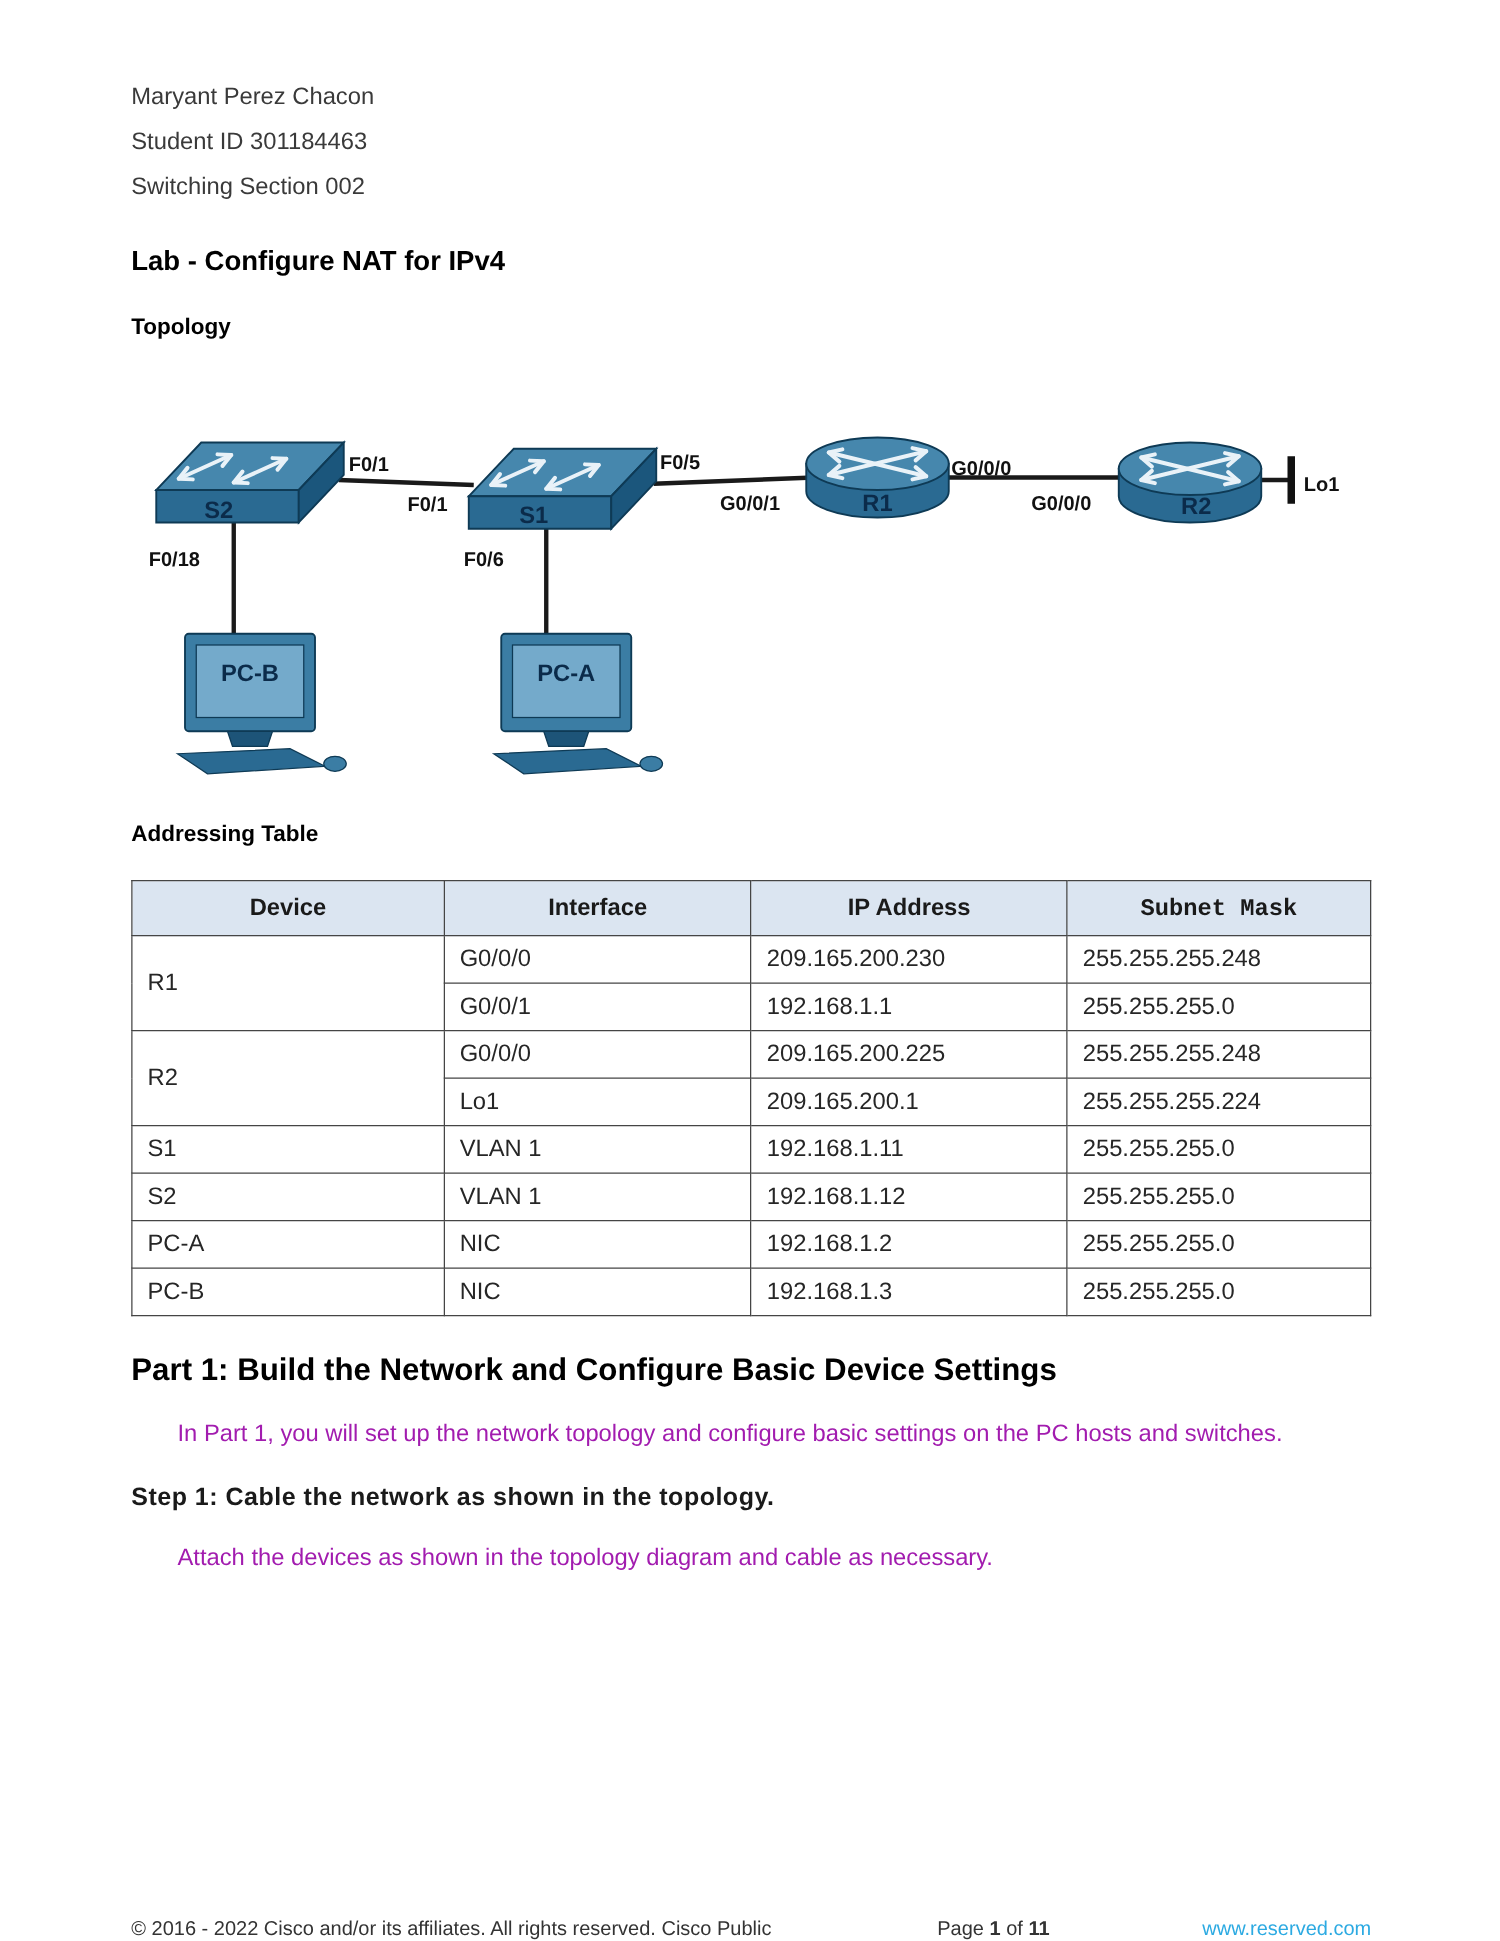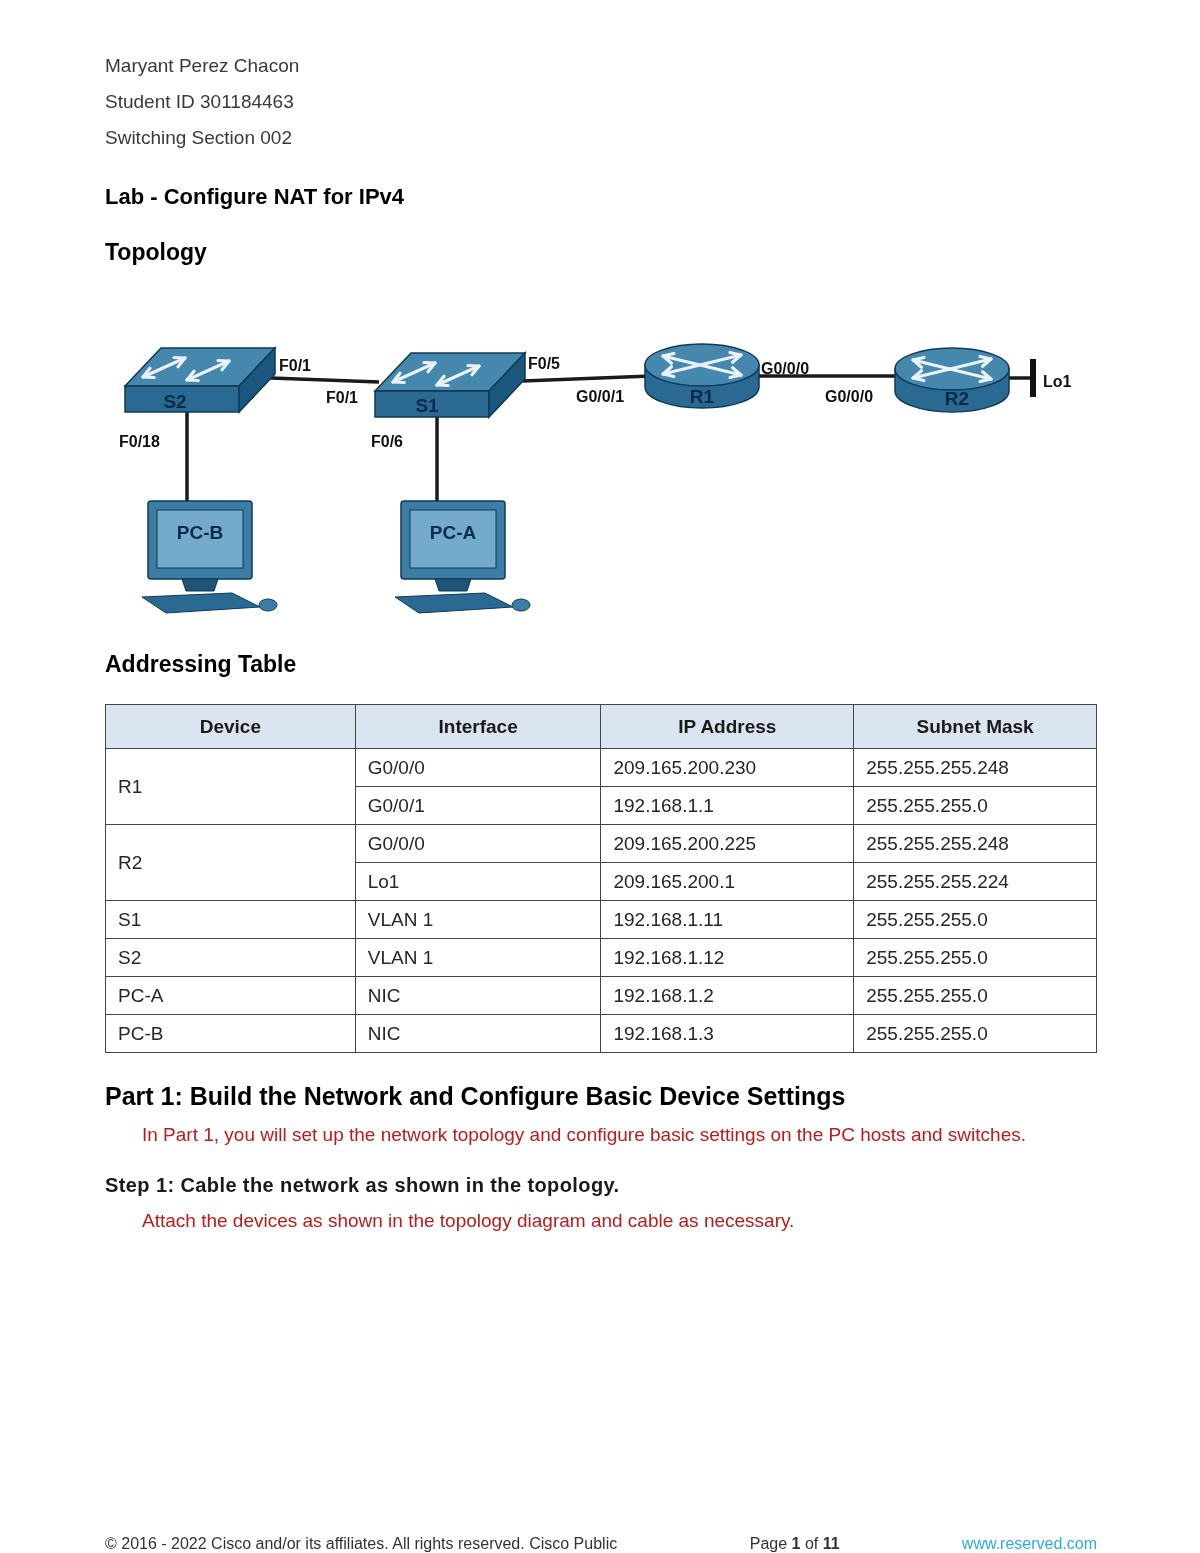--- a/index.html
+++ b/index.html
@@ -2,48 +2,48 @@
 <html><head>
 <meta charset="utf-8">
 <style>
   * { box-sizing: border-box; margin: 0; padding: 0; }
   html, body { background: #ffffff; }
   body {
     width: 1200px; height: 1553px; position: relative;
     font-family: "Liberation Sans", "DejaVu Sans", sans-serif;
     color: #262626; overflow: hidden;
   }
-  .page { padding: 48px 103px 0 105px; }
+  .page { padding: 60px 103px 0 105px; }
 
   .doc-header div { font-size: 19px; line-height: 36px; color: #3a3a3a; }
 
   .doc-title { font-size: 22px; font-weight: bold; color: #000; margin-top: 28px; line-height: 1.15; }
-  .section-heading { font-size: 23px; font-weight: bold; color: #000; margin-top: 30px; line-height: 1.2; }
+  .section-heading { font-size: 18px; font-weight: bold; color: #000; margin-top: 30px; line-height: 1.2; }
 
   .topology-svg { display: block; margin-top: 66px; }
   .topology-svg text { font-family: "Liberation Sans", "DejaVu Sans", sans-serif; }
   .topology-svg .dev { font-size: 19px; font-weight: bold; fill: #0b2b4a; text-anchor: middle; }
   .topology-svg .intf { font-size: 16px; font-weight: bold; fill: #111; }
   .topology-svg .wire { stroke: #1a1a1a; stroke-width: 3.5; }
 
   .addr-heading { margin-top: 26px; }
   .addr-table { width: 100%; border-collapse: collapse; margin-top: 26px; }
   .addr-table th, .addr-table td {
     border: 1px solid #454545; font-size: 19px; padding: 6px 12px; color: #262626;
   }
   .addr-table th {
     background: #dbe5f1; text-align: center; font-weight: bold; height: 44px; color: #1a1a1a;
   }
   .addr-table td { height: 38px; vertical-align: middle; text-align: left; }
   .col-device { width: 25.2%; } .col-interface { width: 24.8%; }
-  .col-ip { width: 25.5%; } .col-mask { width: 24.5%; }
+  .col-ip { width: 25.5%; } .col-mask { width: 24.5%; font-family: Liberation Mono, monospace; }
 
   .part-heading { font-size: 25px; font-weight: bold; color: #000; margin-top: 28px; line-height: 1.2; }
   .step-heading { font-size: 20px; font-weight: bold; color: #1a1a1a; margin-top: 26px; letter-spacing: 0.4px; }
-  .para { font-size: 19px; margin-top: 11px; margin-left: 37px; line-height: 1.35; color: #b91c1c; }
+  .para { font-size: 19px; margin-top: 24px; margin-left: 37px; line-height: 1.35; color: #a21caf; }
 
   .footer {
     position: absolute; left: 105px; right: 103px; top: 1487px;
     display: flex; align-items: baseline; font-size: 16px; color: #333;
   }
   .footer .copyright { width: 65%; }
   .footer .page-info { width: 14%; white-space: nowrap; margin-top: 48px; }
   .footer .page-num, .footer .page-total { font-weight: bold; }
   .footer .site-link { flex: 1; text-align: right; color: #2caae2; text-decoration: none; cursor: pointer; }
 </style>

